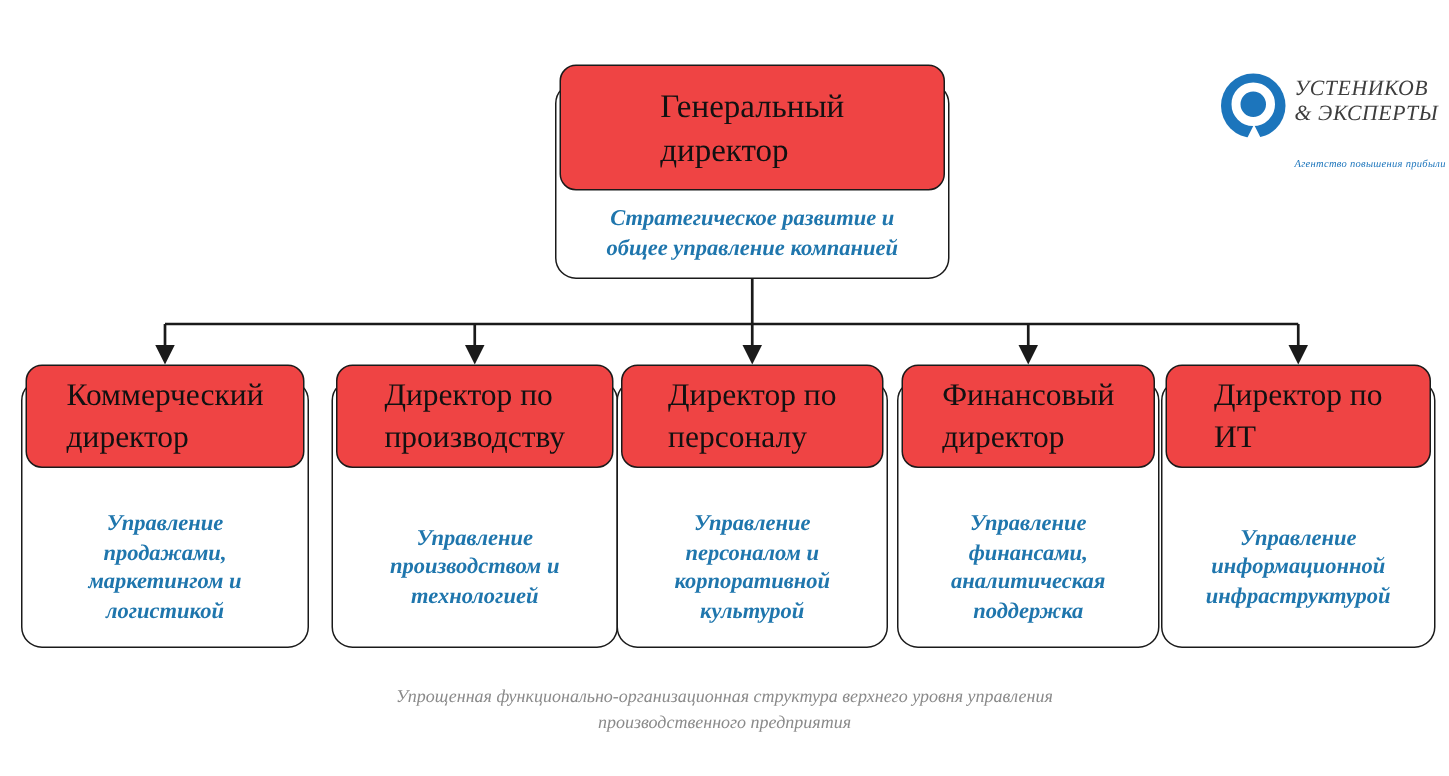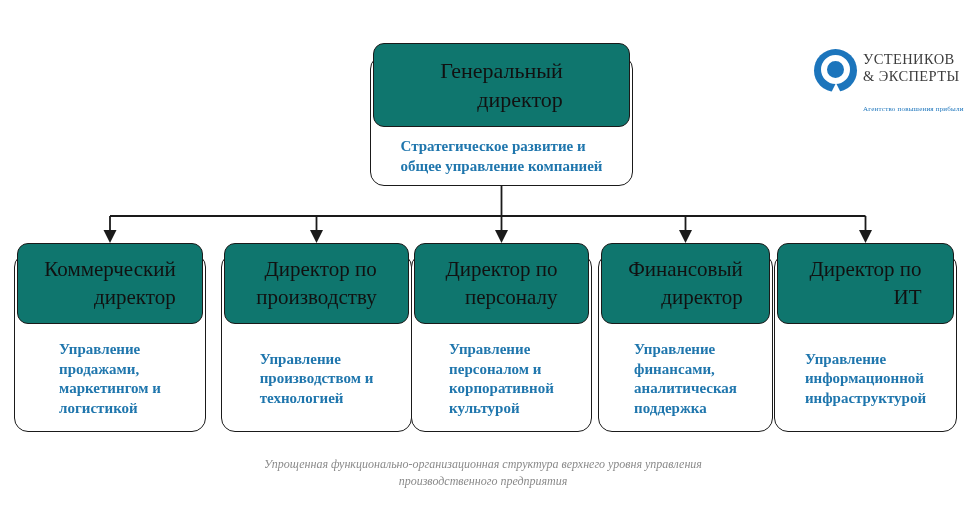--- a/index.html
+++ b/index.html
@@ -16,53 +16,55 @@
     background:#fff;
     font-family:"Liberation Serif","DejaVu Serif",serif;
     overflow:hidden;
   }
   
   .connectors{position:absolute;left:0;top:0;z-index:0;}
   
   .node{position:absolute;}
   .title-box{
     position:absolute;left:3px;right:3px;top:0;
-    background:#0f766e;
+    background:#ef4444;
     border:1.6px solid var(--border-black);
     border-radius:11px;
     display:flex;align-items:center;justify-content:center;
-    text-align:right;
+    text-align:left;
     z-index:2;
     color:#111;
     white-space:pre-line;
     line-height:1.32;
   }
   .sub-box{
     position:absolute;left:0;right:0;bottom:0;
     background:#fff;
     border:1.6px solid var(--border-black);
     border-radius:14px;
     z-index:1;
   }
   .sub-text{
     position:absolute;left:5px;right:5px;bottom:0;
     display:flex;align-items:center;justify-content:center;
+    text-align:center;
+    font-style:italic;
     font-weight:bold;
     color:var(--accent-blue);
     white-space:pre-line;
     line-height:1.3;
   }
   
   .root{left:370px;top:43px;width:263px;height:143px;}
   .root .title-box{height:84px;font-size:22px;}
   .root .sub-box{top:12px;}
   .root .sub-text{top:72px;font-size:15px;}
   
   .dept{top:243px;height:189px;}
-  .dept .title-box{height:81px;font-size:21px;}
+  .dept .title-box{height:69px;font-size:21px;}
   .dept .sub-box{top:10px;}
   .dept .sub-text{top:73px;font-size:15px;}
   .n1{left:14px;width:192px;}
   .n2{left:221px;width:191px;}
   .n3{left:411px;width:181px;}
   .n4{left:598px;width:175px;}
   .n5{left:774px;width:183px;}
   
   .caption{
     position:absolute;left:0;right:0;top:456px;
@@ -86,21 +88,21 @@
     border:6px solid #fff;border-radius:50%;
     background:var(--logo-blue);
   }
   .logo-mark::after{
     content:"";position:absolute;left:16.5px;bottom:-1px;
     width:0;height:0;
     border-left:5px solid transparent;
     border-right:5px solid transparent;
     border-bottom:10px solid #fff;
   }
-  .logo-text{margin-left:6px;padding-top:2px;}
+  .logo-text{margin-left:6px;padding-top:2px;font-style:italic;}
   .logo-name{
     font-size:14.5px;letter-spacing:.4px;color:#3d3d3d;
     line-height:1.18;white-space:nowrap;
   }
   .logo-tagline{
     font-size:7px;color:var(--logo-blue);margin-top:20px;
     letter-spacing:.2px;white-space:nowrap;
   }
 </style>
 </head>

